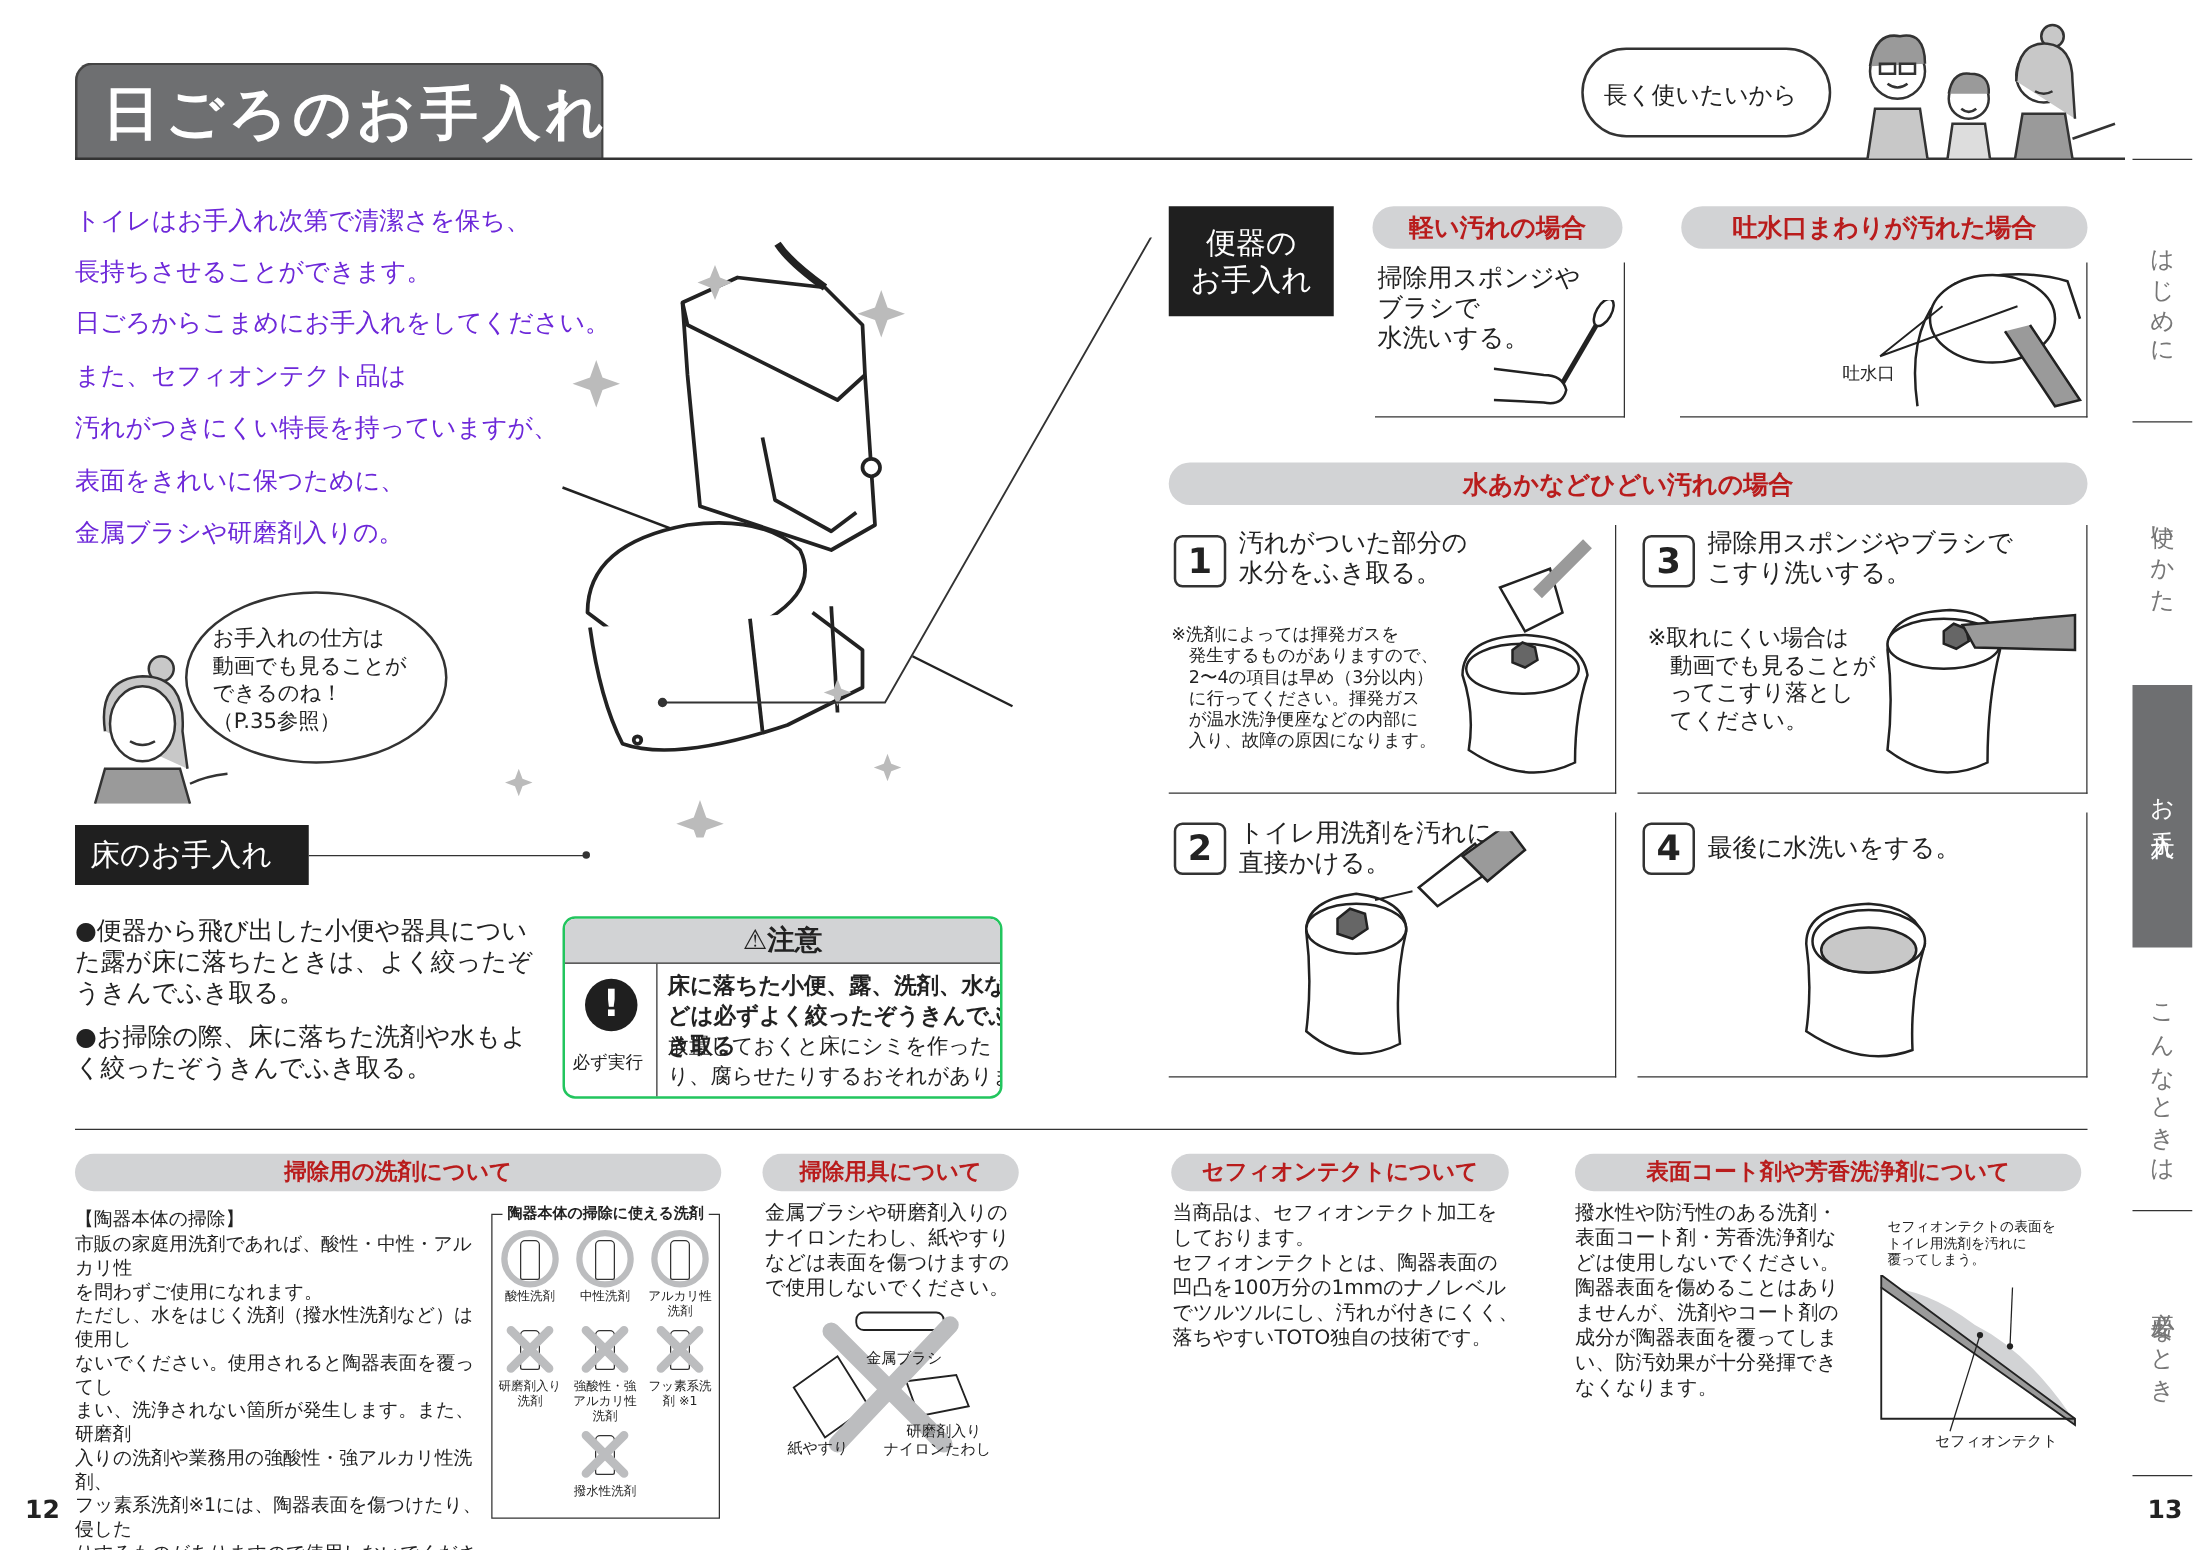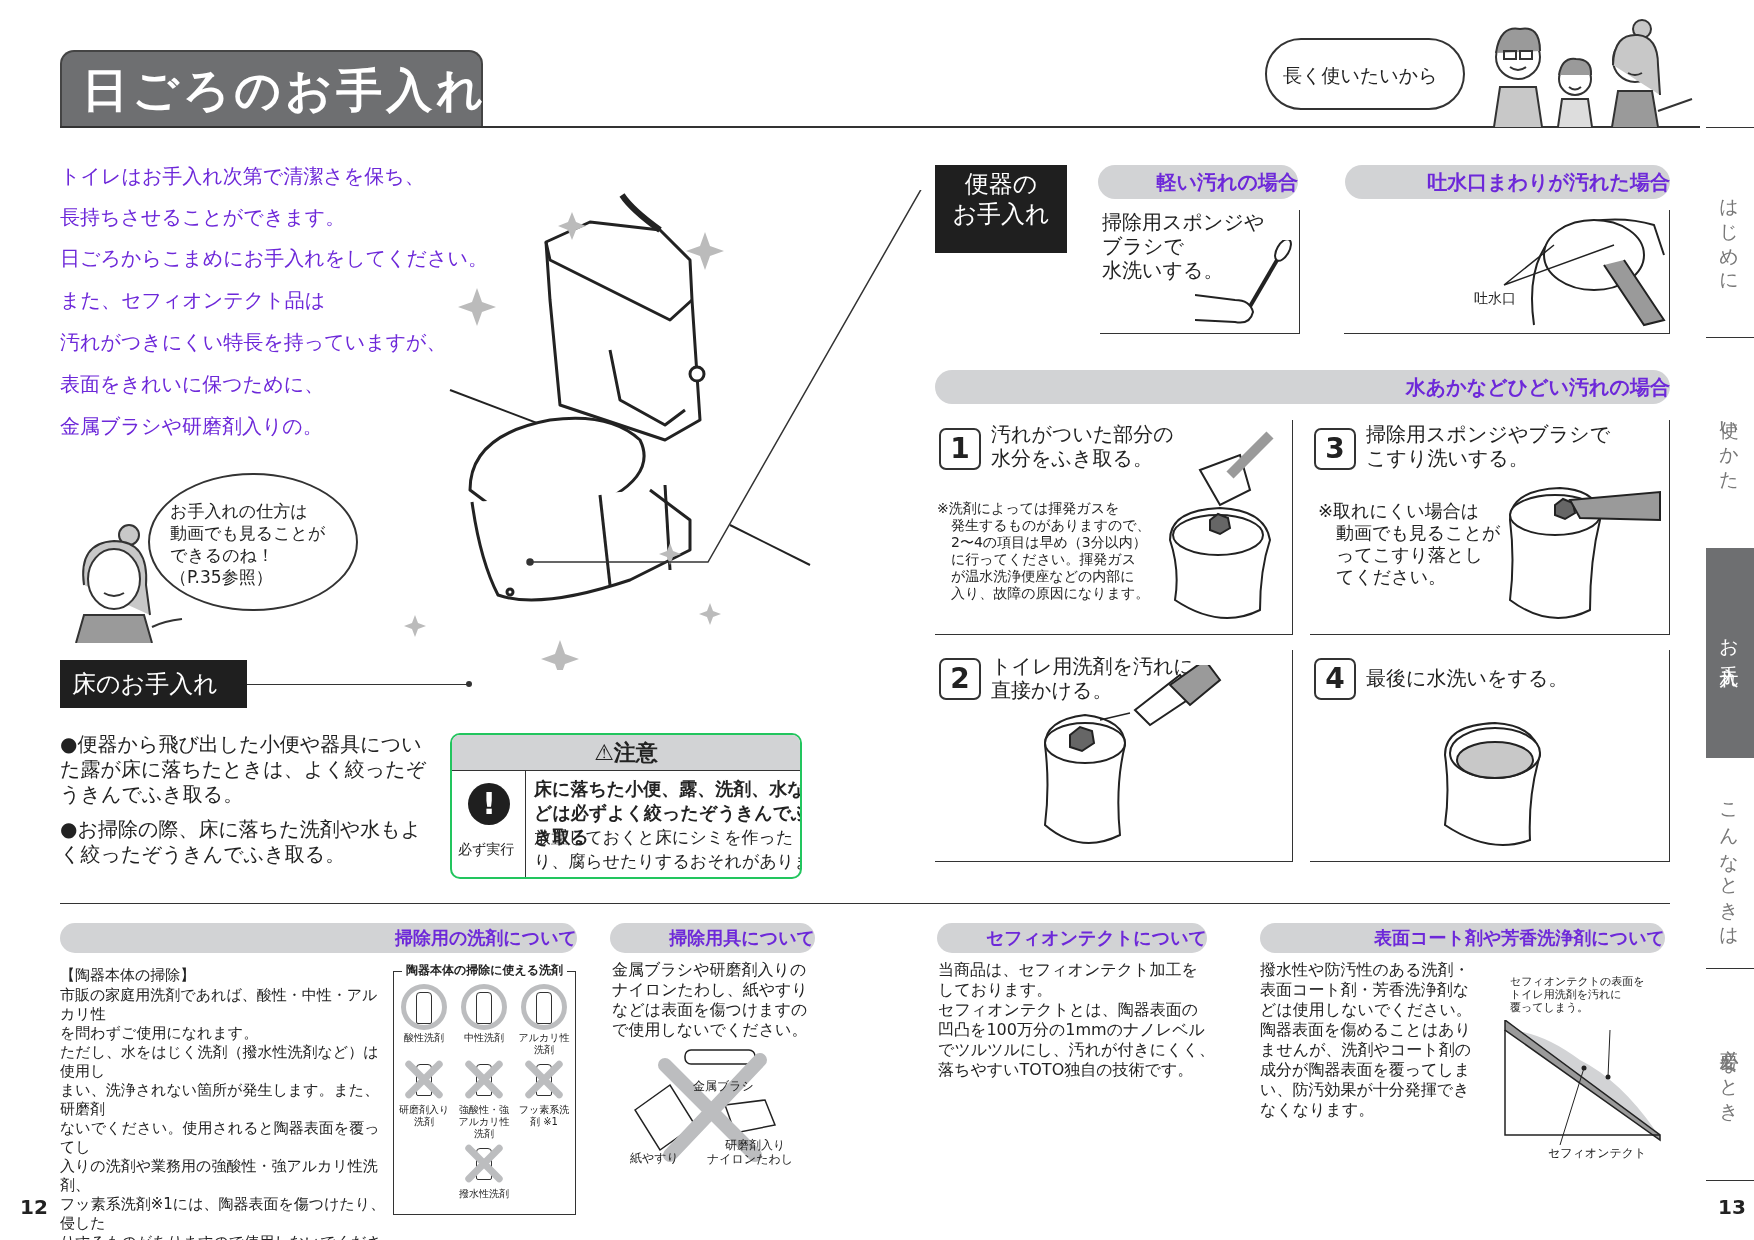--- a/index.html
+++ b/index.html
@@ -37,22 +37,22 @@
   
   .caution-box { left: 450px; top: 733px; width: 352px; height: 146px; border: 2px solid #22c55e; border-radius: 10px; overflow: hidden; }
   .caution-head { left: 0; top: 0; width: 100%; height: 36px; background: #d2d3d5; border-bottom: 1px solid #333; text-align: center; font-size: 22px; line-height: 36px; font-weight: bold; }
   .caution-left { left: 0; top: 36px; width: 74px; height: 108px; border-right: 1px solid #333; }
   .caution-icon { left: 16px; top: 12px; width: 42px; height: 42px; border-radius: 50%; background: #1f1f1f; color: #fff; text-align: center; font-size: 30px; font-weight: bold; line-height: 42px; }
   .caution-must { left: 6px; top: 70px; font-size: 14px; }
   .caution-bold { left: 82px; top: 42px; font-size: 18px; line-height: 24px; font-weight: bold; width: 280px; }
   .caution-normal { left: 82px; top: 90px; font-size: 17px; line-height: 24px; width: 280px; }
 
   
-  .benki-label { left: 935px; top: 165px; width: 132px; height: 88px; background: #1f1f1f; color: #fff; font-size: 24px; line-height: 30px; text-align: center; padding-top: 4px; }
-  .pill { background: #d2d3d5; border-radius: 18px; text-align: right; font-weight: bold; color: #6d28d9; }
+  .benki-label { left: 935px; top: 165px; width: 132px; height: 88px; background: #1f1f1f; color: #fff; font-size: 24px; line-height: 30px; text-align: center; padding-top: 14px; }
+  .pill { background: #d2d3d5; border-radius: 18px; text-align: center; font-weight: bold; color: #b91c1c; }
   .pill-light { left: 1098px; top: 165px; width: 200px; height: 34px; font-size: 20px; line-height: 34px; }
   .pill-spout { left: 1345px; top: 165px; width: 325px; height: 34px; font-size: 20px; line-height: 34px; }
   .card-box { border-right: 1px solid #333; border-bottom: 1px solid #333; }
   .light-card { left: 1100px; top: 210px; width: 200px; height: 124px; }
   .spout-card { left: 1344px; top: 210px; width: 326px; height: 124px; }
   .card-text { font-size: 20px; line-height: 24px; }
 
   .pill-heavy { left: 935px; top: 370px; width: 735px; height: 34px; font-size: 20px; line-height: 34px; }
 
   .step-box { border-right: 1px solid #333; border-bottom: 1px solid #333; }
@@ -300,22 +300,22 @@
 </div>
 
 <div class="abs dotted-rule"></div>
 
 <div class="abs pill pill-bottom" style="left:60px;top:923px;width:517px">掃除用の洗剤について</div>
 <div class="abs small-text" style="left:60px;top:966px">【陶器本体の掃除】</div>
 <div class="abs small-text" style="left:60px;top:986px;width:330px">
   <div>市販の家庭用洗剤であれば、酸性・中性・アルカリ性</div>
   <div>を問わずご使用になれます。</div>
   <div>ただし、水をはじく洗剤（撥水性洗剤など）は使用し</div>
+  <div>ないでください。使用されると陶器表面を覆ってし</div>
   <div>まい、洗浄されない箇所が発生します。また、研磨剤</div>
-  <div>ないでください。使用されると陶器表面を覆ってし</div>
   <div>入りの洗剤や業務用の強酸性・強アルカリ性洗剤、</div>
   <div>フッ素系洗剤※1には、陶器表面を傷つけたり、侵した</div>
   <div>りするものがありますので使用しないでください。</div>
 
 </div>
 
 <div class="abs detergent-panel">
   <div class="abs det-head"><span>陶器本体の掃除に使える洗剤</span></div>
   <div class="abs det-cell" style="left:2px;top:12px">
     <div class="det-icon">

